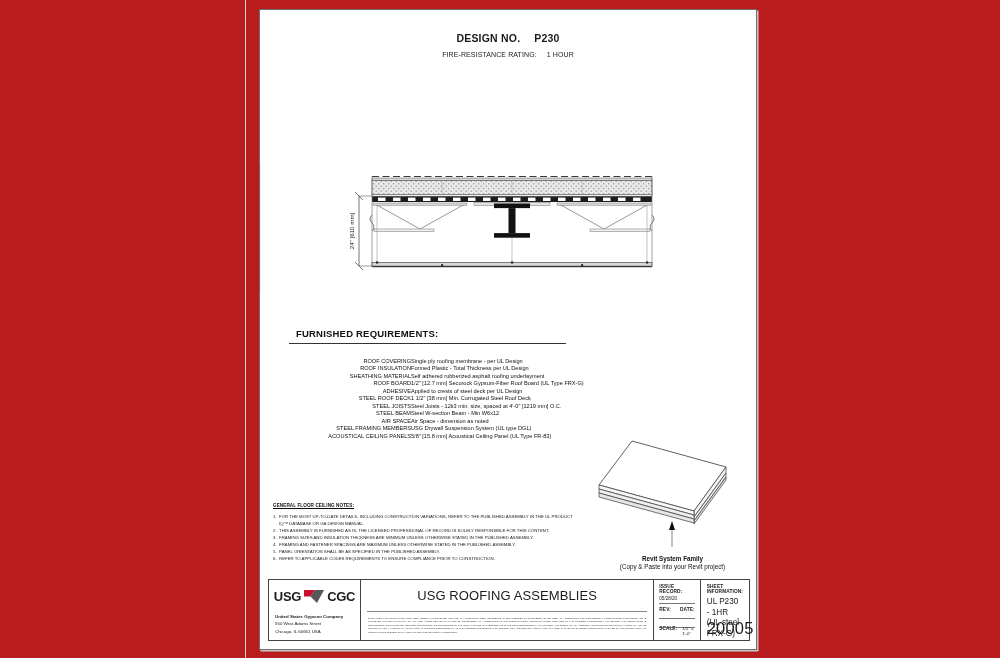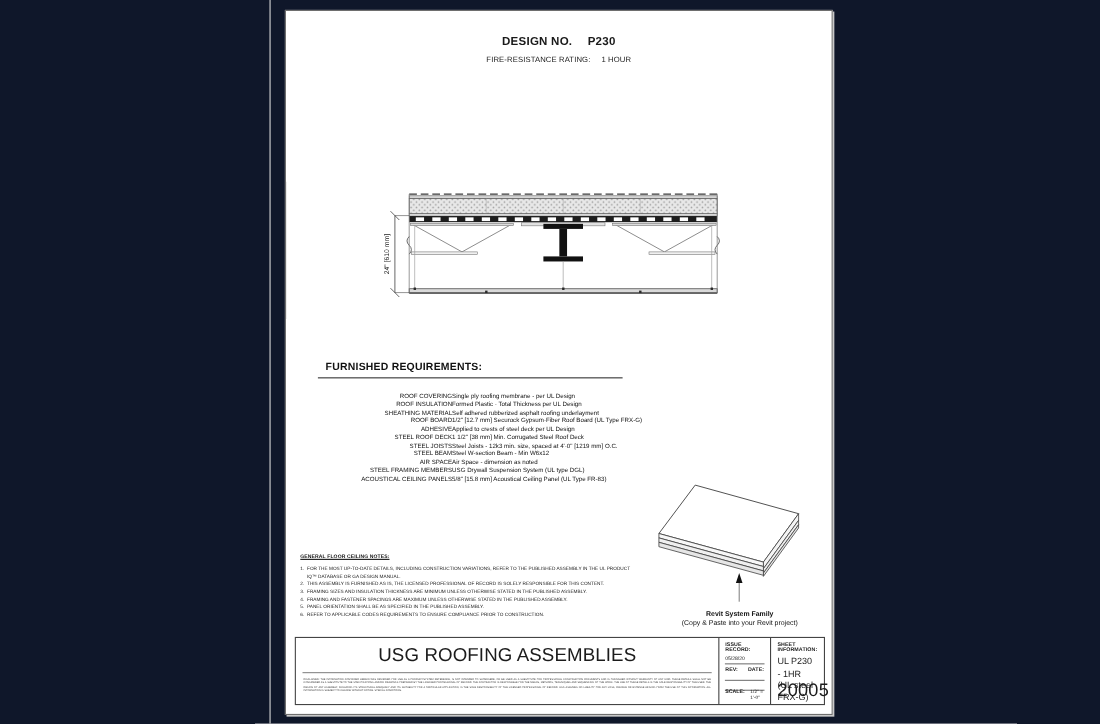--- a/index.html
+++ b/index.html
@@ -6,21 +6,21 @@
   html, body {
     margin: 0; padding: 0;
     width: 1000px; height: 658px;
     background: #ffffff;
     font-family: "Liberation Sans", sans-serif;
     overflow: hidden;
   }
   #page {
     position: relative;
     width: 1000px; height: 658px;
-    background: #0f172a;
+    background: #b91c1c;
   }
   
   .edge-rule {
     position: absolute;
     top: 0; left: 245px;
     width: 1px; height: 658px;
     background: #d8d8d8;
   }
   
   #sheet {
@@ -107,21 +107,21 @@
     gap: 3px; height: 22px;
   }
   .logo-txt { font-size: 13px; font-weight: bold; color: #1b1b1b; letter-spacing: -.3px; }
   .logo-mark { width: 20px; height: 15px; flex: 0 0 auto; }
   .logo-addr { margin-top: 6px; font-size: 4.4px; color: #1b1b1b; line-height: 1.65; }
   .logo-addr .co { font-weight: bold; }
 
   .tb-main { flex: 1 1 auto; border-right: 1.2px solid #444; padding: 0; }
   .tb-main-title {
     height: 31px; display: flex; align-items: center; justify-content: center;
-    font-size: 17px; color: #1b1b1b; letter-spacing: .1px;
+    font-size: 13px; color: #1b1b1b; letter-spacing: .1px;
   }
   .tb-main-sep { height: 1px; background: #888; margin: 0 6px; }
   .tb-legal {
     padding: 5px 7px 0 7px;
     font-size: 2.25px; color: #3a3a3a; line-height: 1.5;
     text-align: justify;
   }
 
   .tb-issue { width: 83px; border-right: 1.2px solid #444; padding: 4px 5px; }
   .tb-lbl { font-size: 4.8px; font-weight: bold; color: #1b1b1b; letter-spacing: .1px; }
@@ -370,20 +370,35 @@
         <polygon points="82,86 79,95 85,95" fill="#111"></polygon>
       </svg>
       <div class="revit-cap">
         <div class="l1">Revit System Family</div>
         <div class="l2">(Copy &amp; Paste into your Revit project)</div>
       </div>
     </div>
 
     <div id="titleblock">
 
+      <div class="tb-cell tb-logo">
+        <div class="logo-row">
+          <span class="logo-txt">USG</span>
+          <svg class="logo-mark" viewBox="0 0 20 15">
+            <polygon points="0,1 11,1 6.5,7.5 0,7.5" fill="#C8102E"></polygon>
+            <polygon points="11,1 20,1 13,14 6.5,7.5" fill="#58585B"></polygon>
+          </svg>
+          <span class="logo-txt">CGC</span>
+        </div>
+        <div class="logo-addr">
+          <div class="co">United States Gypsum Company</div>
+          <div>550 West Adams Street</div>
+          <div>Chicago, IL 60661 USA</div>
+        </div>
+      </div>
 
       <div class="tb-cell tb-main">
         <div class="tb-main-title">USG ROOFING ASSEMBLIES</div>
         <div class="tb-main-sep"></div>
         <div class="tb-legal">DISCLAIMER:  THE INFORMATION CONTAINED HEREIN WAS REVIEWED FOR USE AS A PRODUCT/SYSTEM REFERENCE, IS NOT INTENDED TO SUPERSEDE, OR BE USED AS A SUBSTITUTE FOR PROFESSIONAL CONSTRUCTION DOCUMENTS AND IS FURNISHED WITHOUT WARRANTY OF ANY KIND. THESE DETAILS SHALL NOT BE CONSIDERED AS A SUBSTITUTE TO THE SPECIFICATIONS AND/OR DRAWINGS PREPARED BY THE LICENSED PROFESSIONAL OF RECORD. THE CONTRACTOR IS RESPONSIBLE FOR THE MEANS, METHODS, TECHNIQUES AND SEQUENCING OF THE WORK. THE USE OF THESE DETAILS IS THE SOLE RESPONSIBILITY OF THE USER. THE DESIGN OF ANY ASSEMBLY, INCLUDING ITS STRUCTURAL ADEQUACY AND ITS SUITABILITY FOR A PARTICULAR APPLICATION, IS THE SOLE RESPONSIBILITY OF THE LICENSED PROFESSIONAL OF RECORD. USG ASSUMES NO LIABILITY FOR ANY LOSS, DAMAGE OR EXPENSE ARISING FROM THE USE OF THIS INFORMATION. ALL INFORMATION IS SUBJECT TO CHANGE WITHOUT NOTICE.  SPECIAL CONDITIONS.</div>
       </div>
 
       <div class="tb-cell tb-issue">
         <div class="tb-lbl">ISSUE RECORD:</div>
         <div class="tb-val">05/28/20</div>

